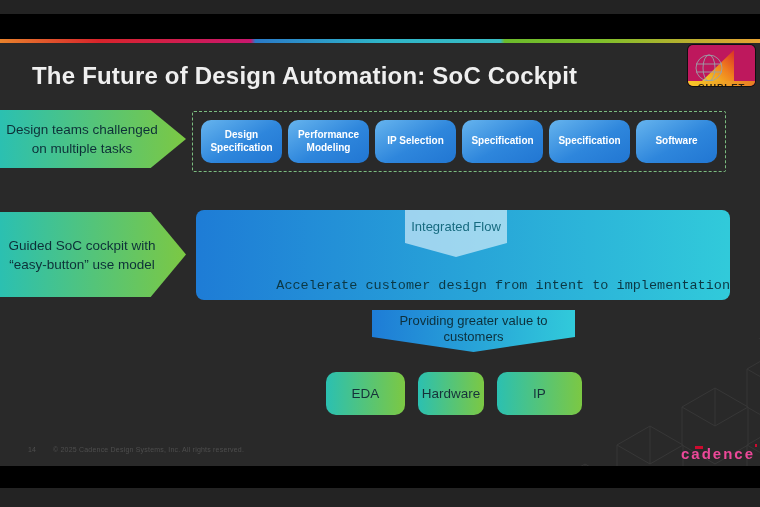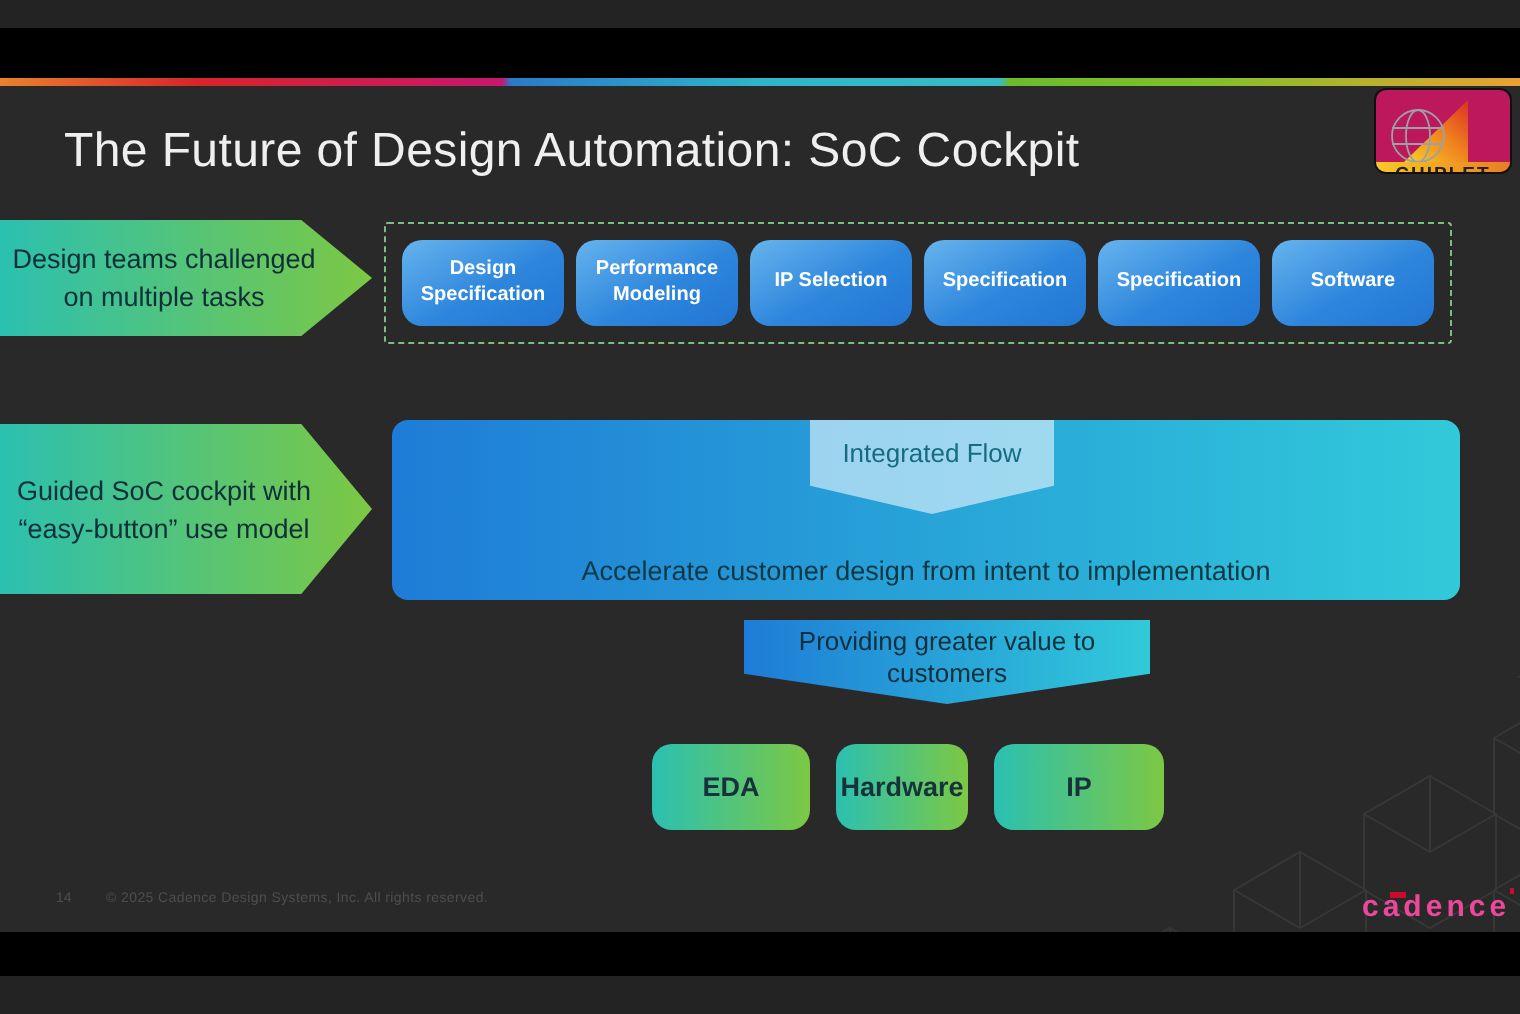--- a/index.html
+++ b/index.html
@@ -13,21 +13,21 @@
   .bottom-black{top:466px;height:22px;z-index:30;}
   .stripe{
     left:0;top:39px;width:760px;height:4px;z-index:5;
     background:linear-gradient(90deg,
       #E8822C 0%, #D8242B 13%, #C8176E 33%, #2A7AC8 33.6%,
       #2FB5C9 50%, #38BCC4 65.8%, #6CBB2C 66.4%, #7FC02B 79%, #E8A232 100%);
   }
   .slide-area{left:0;top:43px;width:760px;height:423px;background:#292929;}
   .page-title{
     left:32px;top:62px;width:640px;color:#EFEFEF;font-size:24px;
-    font-weight:400;letter-spacing:.2px;z-index:10;
+    font-weight:700;letter-spacing:.2px;z-index:10;
   }
   
   .chiplet-card{
     left:688px;top:45px;width:67px;height:41px;background:#be185d;
     border-radius:5px;overflow:hidden;z-index:10;box-shadow:0 0 0 1px #101010;text-align:right;
   }
   
   .callout{
     left:0;width:186px;z-index:10;display:flex;align-items:center;justify-content:center;
     background:linear-gradient(90deg,#2BC0B1 0%,#7CC843 100%);
@@ -48,44 +48,44 @@
     background:linear-gradient(150deg,#66B4EE 0%,#2E86DC 55%,#2176D2 100%);
     display:flex;align-items:center;justify-content:center;text-align:center;
     color:#FFFFFF;font-size:10px;font-weight:bold;line-height:1.25;
   }
   
   .flow-box{
     left:196px;top:210px;width:534px;height:90px;border-radius:8px;z-index:10;
     background:linear-gradient(90deg,#1E7CD6 0%,#31CADA 100%);
   }
   .flow-tab{
-    position:absolute;left:50%;top:0;width:122px;height:47px;margin-left:-58px;
+    position:absolute;left:50%;top:0;width:102px;height:47px;margin-left:-58px;
     background:rgba(230,245,253,0.62);
     clip-path:polygon(0 0,100% 0,100% 70%,50% 100%,0 70%);
     text-align:center;color:#176B80;font-size:13px;padding-top:9px;box-sizing:border-box;
   }
   .flow-body{
-    position:absolute;left:0;bottom:7px;width:100%;text-align:center;
-    color:#0C3844;font-size:13.5px;
+    position:absolute;left:0;bottom:7px;width:100%;text-align:right;
+    color:#0C3844;font-size:13.5px;font-family:Liberation Mono, monospace;
   }
   
   .value-banner{
     left:372px;top:310px;width:203px;height:42px;z-index:10;
     background:linear-gradient(90deg,#1E7CD6 0%,#31CADA 100%);
     clip-path:polygon(0 0,100% 0,100% 64%,50% 100%,0 64%);
     text-align:center;color:#0D303C;font-size:13px;line-height:16px;padding-top:3px;
     box-sizing:border-box;
   }
   
   .value-row{left:326px;top:372px;z-index:10;display:flex;gap:13px;}
   .value-btn{
     height:43px;border-radius:10px;
     background:linear-gradient(90deg,#2BC0B1 0%,#7CC843 100%);
     display:flex;align-items:center;justify-content:center;
-    color:#16323A;font-size:13.5px;font-weight:bold;
+    color:#16323A;font-size:13.5px;
   }
   .value-btn.b0{width:79px;}
   .value-btn.b1{width:66px;}
   .value-btn.b2{width:85px;}
   
   .footer-num{left:28px;top:446px;color:#4E4E4E;font-size:7px;z-index:10;}
   .footer-copy{left:53px;top:446px;color:#4E4E4E;font-size:7px;letter-spacing:.2px;z-index:10;}
   
   .cadence{left:681px;top:445px;z-index:20;color:#ec4899;}
   .cadence .word{

